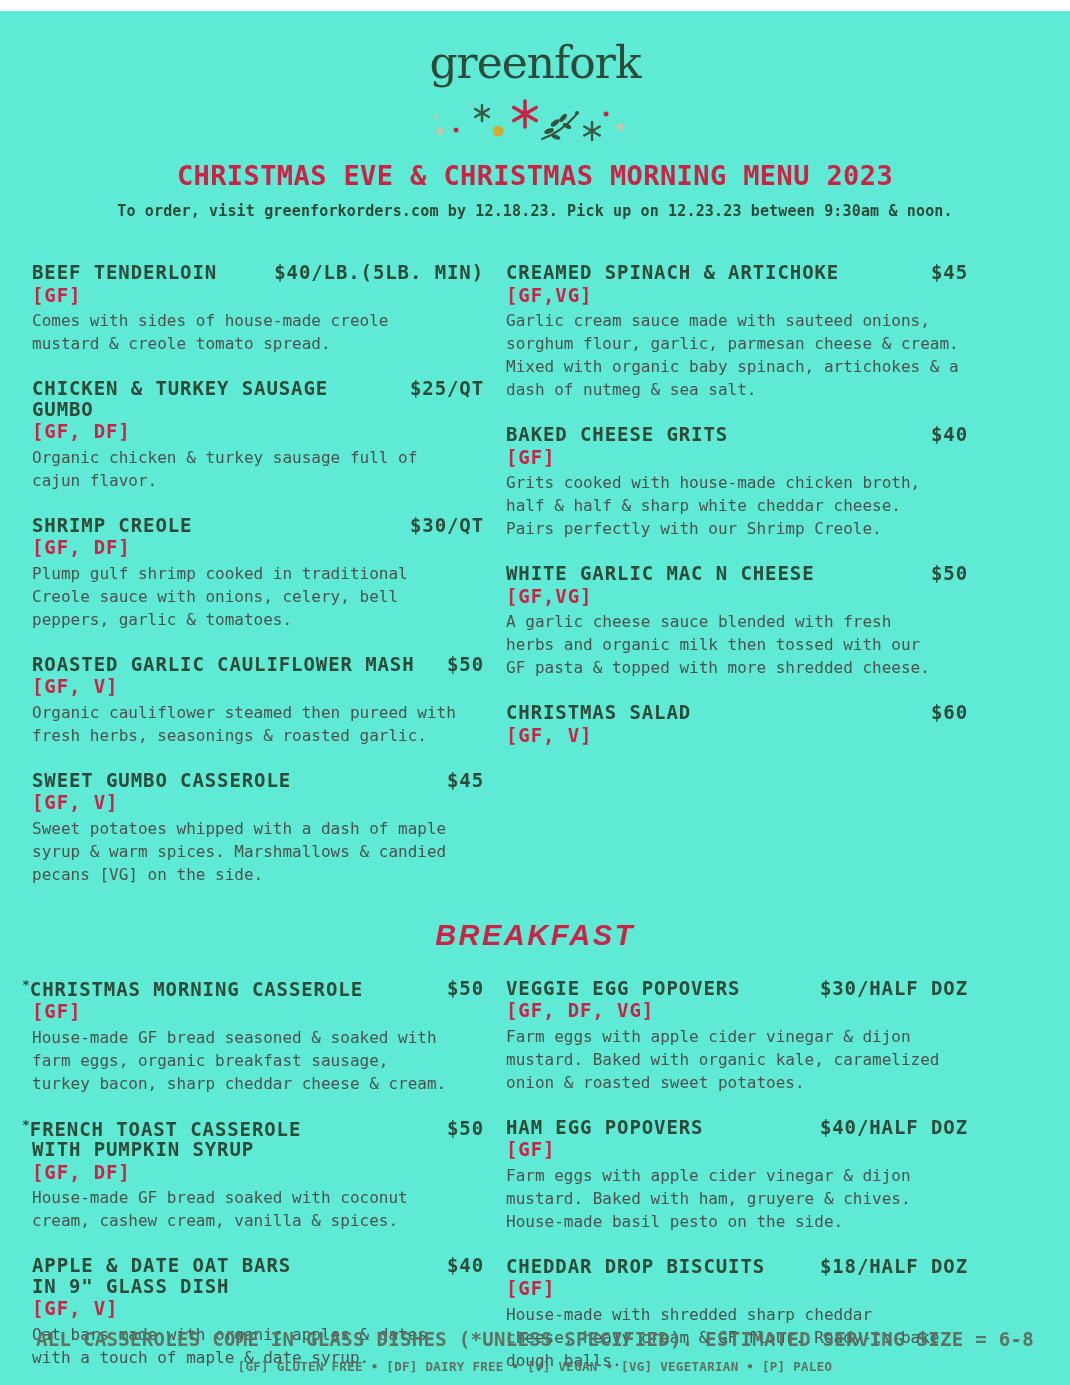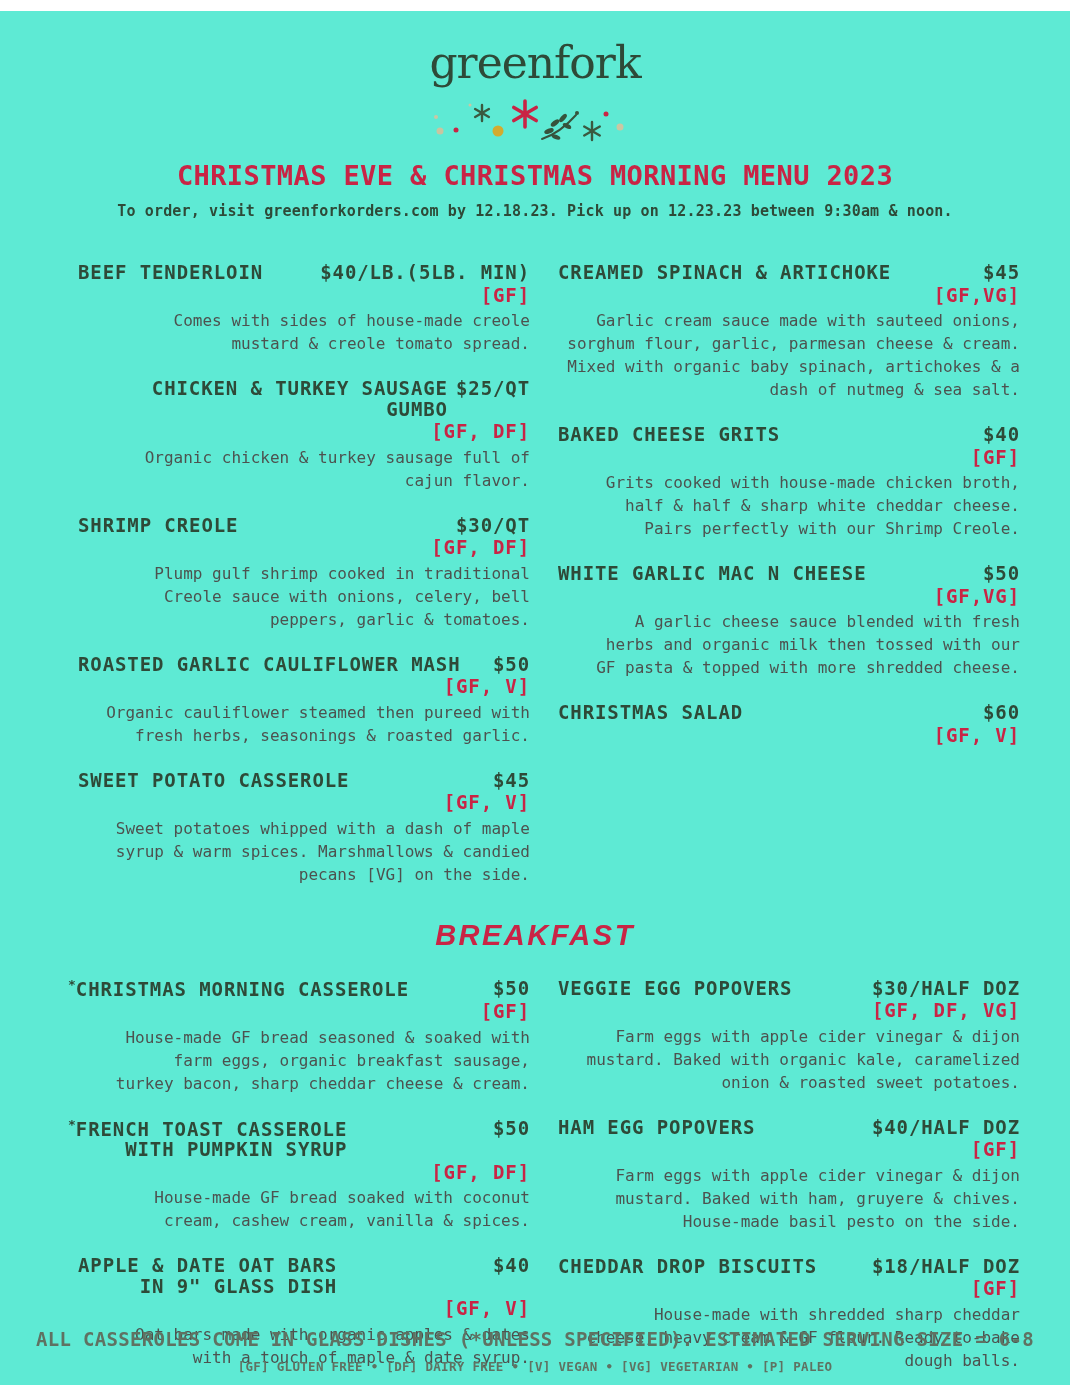--- a/index.html
+++ b/index.html
@@ -53,24 +53,23 @@
     margin-top:11px;
     color:var(--green);
     font-size:15px;
     font-weight:700;
     letter-spacing:0.15px;
     white-space:nowrap;
   }
   .menu-grid{
     display:grid;
     grid-template-columns:452px 462px;
-    column-gap:28px;
-    padding-left:78px;
+    column-gap:22px;
+    padding-left:32px;
     margin-top:42px;
-    text-align:right;
   }
   .item{margin-bottom:23px;}
   .item-head{
     display:flex;
     justify-content:space-between;
     align-items:flex-start;
   }
   .item-title,.item-price,.item-tags{
     font-size:19px;
     font-weight:700;
@@ -209,21 +208,21 @@
       <div class="item-title"><span class="t">ROASTED GARLIC CAULIFLOWER MASH</span></div>
       <div class="item-price">$50</div>
     </div>
     <div class="item-tags">[GF, V]</div>
     <div class="item-desc">Organic cauliflower steamed then pureed with
 fresh herbs, seasonings &amp; roasted garlic.</div>
   </div>
 
   <div class="item">
     <div class="item-head">
-      <div class="item-title"><span class="t">SWEET POTATO CASSEROLE</span></div>
+      <div class="item-title"><span class="t">SWEET GUMBO CASSEROLE</span></div>
       <div class="item-price">$45</div>
     </div>
     <div class="item-tags">[GF, V]</div>
     <div class="item-desc">Sweet potatoes whipped with a dash of maple
 syrup &amp; warm spices. Marshmallows &amp; candied
 pecans [VG] on the side.</div>
   </div>
 </div>
     <div id="main-right">
   <div class="item">

